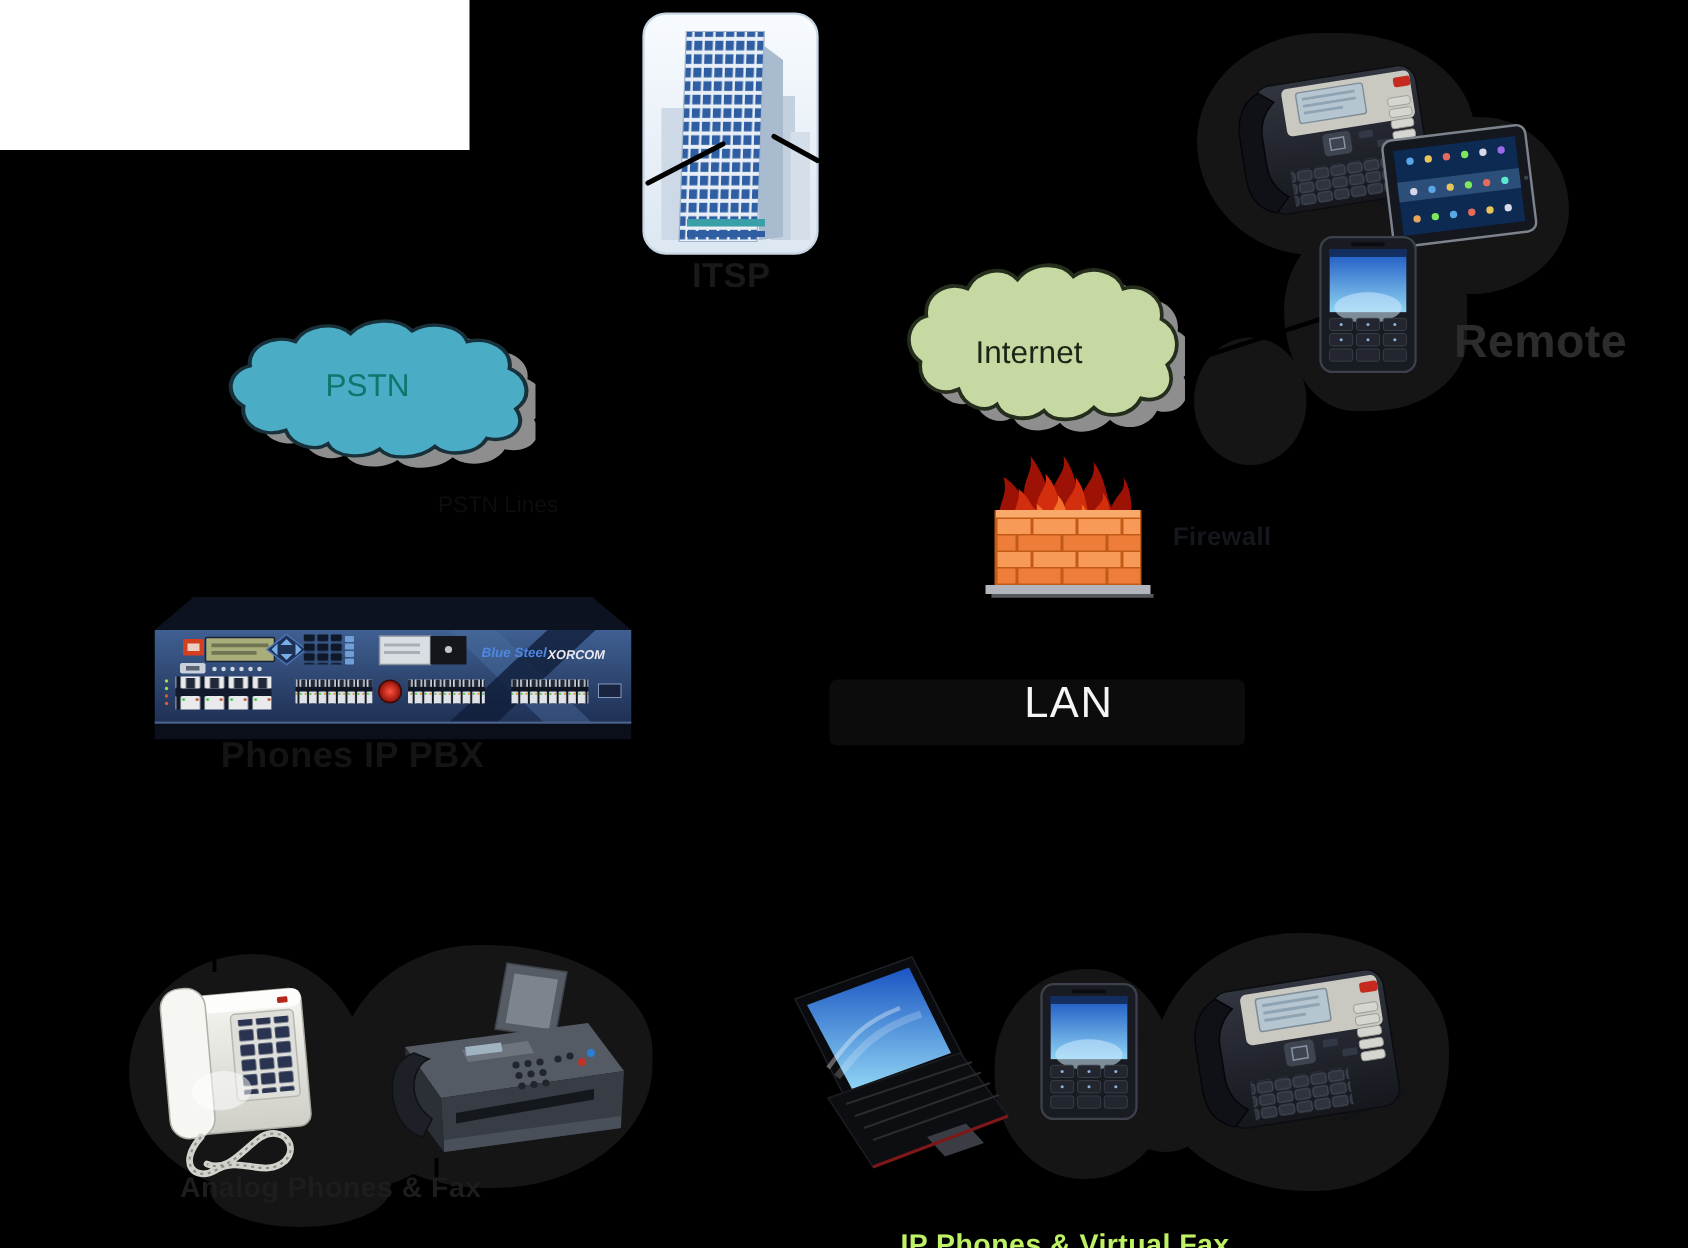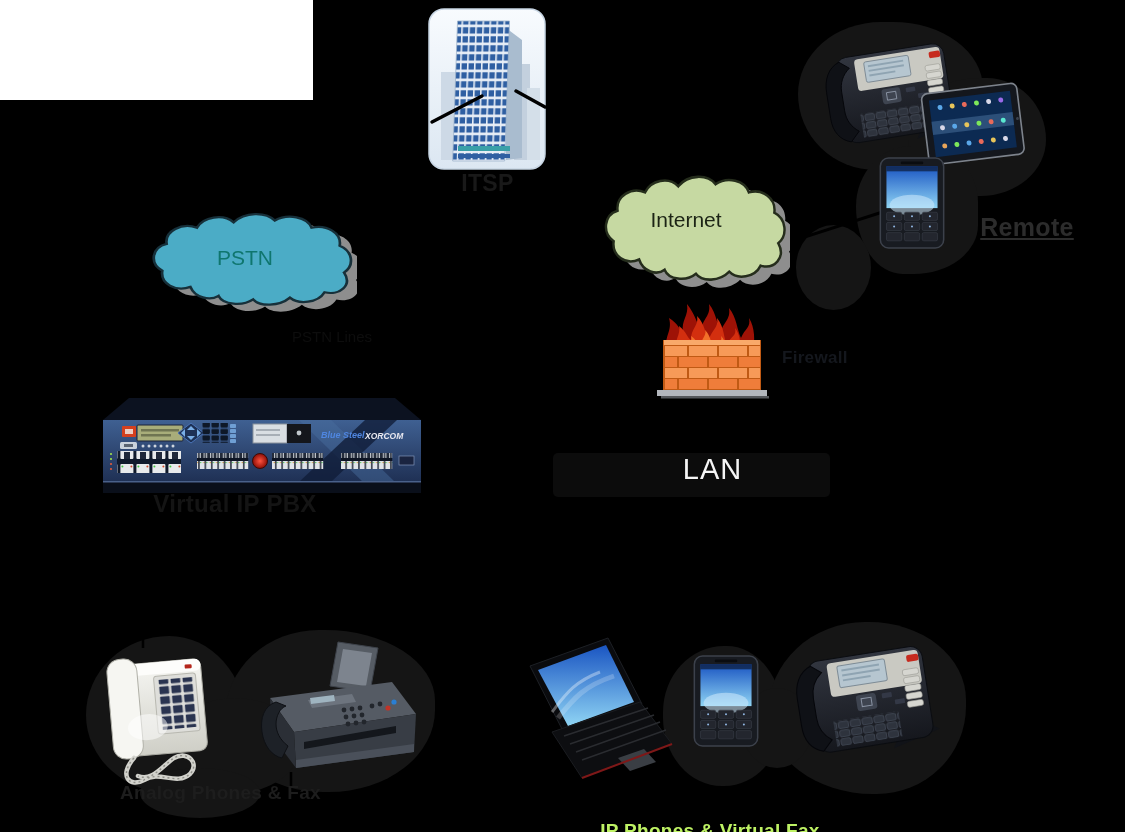--- a/index.html
+++ b/index.html
@@ -119,21 +119,21 @@
     <path transform="translate(11,8)" fill="#8e8e8e" d="M34,82 C20,88 6,78 8,64 C-4,56 -2,38 12,34 C10,20 26,10 40,16 C46,4 64,0 74,10 C84,-2 104,-2 112,8 C124,0 142,4 146,16 C160,12 174,22 172,36 C184,42 186,58 176,66 C184,80 172,92 158,88 C152,100 134,102 126,94 C116,104 98,104 92,96 C82,104 64,102 60,92 C52,98 38,94 34,82 Z"></path>
     <path fill="#4bacc6" stroke="#17303a" stroke-width="2.5" d="M34,82 C20,88 6,78 8,64 C-4,56 -2,38 12,34 C10,20 26,10 40,16 C46,4 64,0 74,10 C84,-2 104,-2 112,8 C124,0 142,4 146,16 C160,12 174,22 172,36 C184,42 186,58 176,66 C184,80 172,92 158,88 C152,100 134,102 126,94 C116,104 98,104 92,96 C82,104 64,102 60,92 C52,98 38,94 34,82 Z"></path>
   </svg>
   <div class="cloud-label" style="left:150px;top:246px;width:190px;font-size:21px;color:#0f766e;">PSTN</div>
   <div class="cloud-label" style="left:262px;top:328px;width:140px;font-size:15px;color:#0d0d0d;">PSTN Lines</div>
 
   <svg class="icon" style="left:598px;top:170px;" width="192" height="118" viewBox="-8 -6 196 116" preserveAspectRatio="none">
     <path transform="translate(11,8)" fill="#8e8e8e" d="M34,82 C20,88 6,78 8,64 C-4,56 -2,38 12,34 C10,20 26,10 40,16 C46,4 64,0 74,10 C84,-2 104,-2 112,8 C124,0 142,4 146,16 C160,12 174,22 172,36 C184,42 186,58 176,66 C184,80 172,92 158,88 C152,100 134,102 126,94 C116,104 98,104 92,96 C82,104 64,102 60,92 C52,98 38,94 34,82 Z"></path>
     <path fill="#c6d9a2" stroke="#252d1c" stroke-width="2.5" d="M34,82 C20,88 6,78 8,64 C-4,56 -2,38 12,34 C10,20 26,10 40,16 C46,4 64,0 74,10 C84,-2 104,-2 112,8 C124,0 142,4 146,16 C160,12 174,22 172,36 C184,42 186,58 176,66 C184,80 172,92 158,88 C152,100 134,102 126,94 C116,104 98,104 92,96 C82,104 64,102 60,92 C52,98 38,94 34,82 Z"></path>
   </svg>
-  <div class="cloud-label" style="left:606px;top:208px;width:160px;font-size:21px;color:#1c2415;">Internet</div>
+  <div class="cloud-label" style="left:606px;top:224px;width:160px;font-size:21px;color:#1c2415;">Internet</div>
 
   <svg class="icon" style="left:655px;top:296px;" width="115" height="104" viewBox="0 0 115 104">
     <g>
       <path fill="#9e1206" d="M12,56 C8,40 18,36 14,22 C24,28 24,34 28,36 C26,24 34,20 32,8 C40,18 42,28 46,34 C48,22 56,20 54,8 C62,18 62,30 66,36 C68,26 76,24 74,12 C82,22 82,34 86,42 C90,32 96,32 94,22 C100,32 100,44 98,56 Z"></path>
       <path fill="#d32f0f" d="M22,56 C18,44 26,40 24,30 C32,36 32,42 36,44 C36,32 44,30 42,20 C50,28 50,38 54,44 C56,34 64,32 62,22 C70,32 68,42 72,48 C76,40 82,40 80,32 C86,40 86,50 84,56 Z"></path>
       <path fill="#f2702a" d="M34,56 C32,48 38,46 36,40 C42,44 42,48 46,50 C46,42 52,40 50,34 C56,40 56,48 58,52 C62,46 68,46 66,40 C72,46 70,52 70,56 Z"></path>
     </g>
     <g>
       <rect x="8" y="44" width="98" height="50" fill="#c05a14"></rect>
       <rect x="9" y="44" width="96" height="5" fill="#f9a96a"></rect>
@@ -216,21 +216,21 @@
           <circle cx="8" cy="68" r="1.1"></circle>
           <circle cx="8" cy="73" r="1.1"></circle>
         </g>
       <rect x="94" y="57" width="51.2" height="16" fill="url(#pPort)"></rect>
       <circle cx="157" cy="65" r="7.5" fill="url(#gRed)" stroke="#3a0a06"></circle>
       <rect x="169" y="57" width="51.2" height="16" fill="url(#pPort)"></rect>
       <rect x="238" y="57" width="51.2" height="16" fill="url(#pPort)"></rect>
       <rect x="296" y="60" width="15" height="9" fill="#1a2440" stroke="#8fa4c8" stroke-width="0.6"></rect>
     </g>
   </svg>
-  <div class="caption" style="left:110px;top:490px;width:250px;font-size:24px;color:#141414;">Virtual IP PBX</div>
+  <div class="caption" style="left:110px;top:490px;width:250px;font-size:24px;color:#141414;">Phones IP PBX</div>
 
   <div class="abs" id="lan-bar">
     <span>LAN</span>
   </div>
 
   <svg class="icon" style="left:816px;top:30px;" width="150" height="124" viewBox="0 0 160 132">
     <g transform="rotate(-9 80 66)">
       <polygon points="118,86 148,108 100,120" fill="#111318"></polygon>
       <rect x="26" y="22" width="116" height="92" rx="12" fill="url(#gBody)" stroke="#0b0d11"></rect>
       <rect x="46" y="26" width="92" height="34" rx="4" fill="#c9c9c2"></rect>
@@ -302,21 +302,21 @@
     <g fill="#8fb4e0">
         <circle cx="15.5" cy="59" r="1"></circle>
         <circle cx="33" cy="59" r="1"></circle>
         <circle cx="50.5" cy="59" r="1"></circle>
         <circle cx="15.5" cy="69" r="1"></circle>
         <circle cx="33" cy="69" r="1"></circle>
         <circle cx="50.5" cy="69" r="1"></circle>
       </g>
   </svg>
 
-  <div class="caption" style="left:942px;top:212px;width:170px;font-size:25px;color:#2c2c2c;line-height:31px;text-decoration:underline;">
+  <div class="caption" style="left:942px;top:212px;width:170px;font-size:31px;color:#2c2c2c;line-height:31px;">
     <div>Remote</div>
   </div>
 
   <svg class="icon" style="left:100px;top:646px;" width="128" height="140" viewBox="0 0 128 140">
     <g transform="rotate(-5 60 60)">
       <rect x="20" y="16" width="84" height="92" rx="8" fill="url(#gIvory)" stroke="#a8a8a0"></rect>
       <rect x="20" y="16" width="84" height="12" rx="6" fill="#fdfdfb"></rect>
       <rect x="10" y="10" width="30" height="100" rx="13" fill="#f6f6f2" stroke="#b0b0a8"></rect>
       <rect x="88" y="21" width="7" height="4" rx="1" fill="#b4271c"></rect>
       <rect x="56" y="30" width="42" height="58" rx="3" fill="#dededa" stroke="#b8b8b0"></rect>

